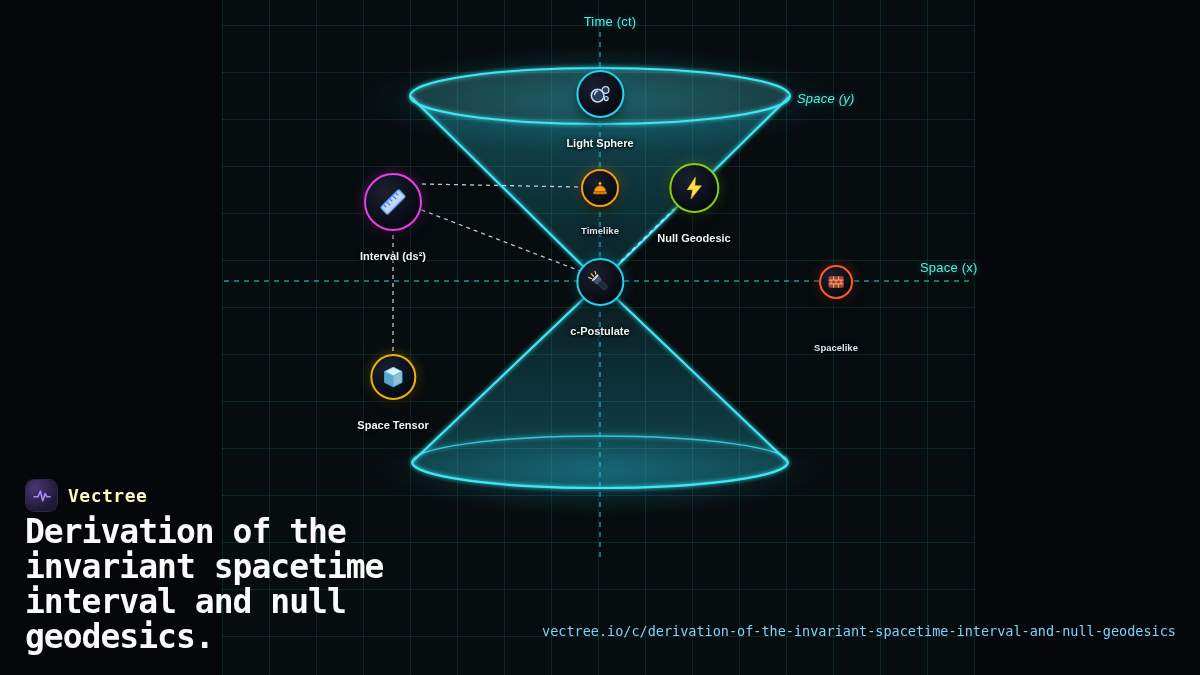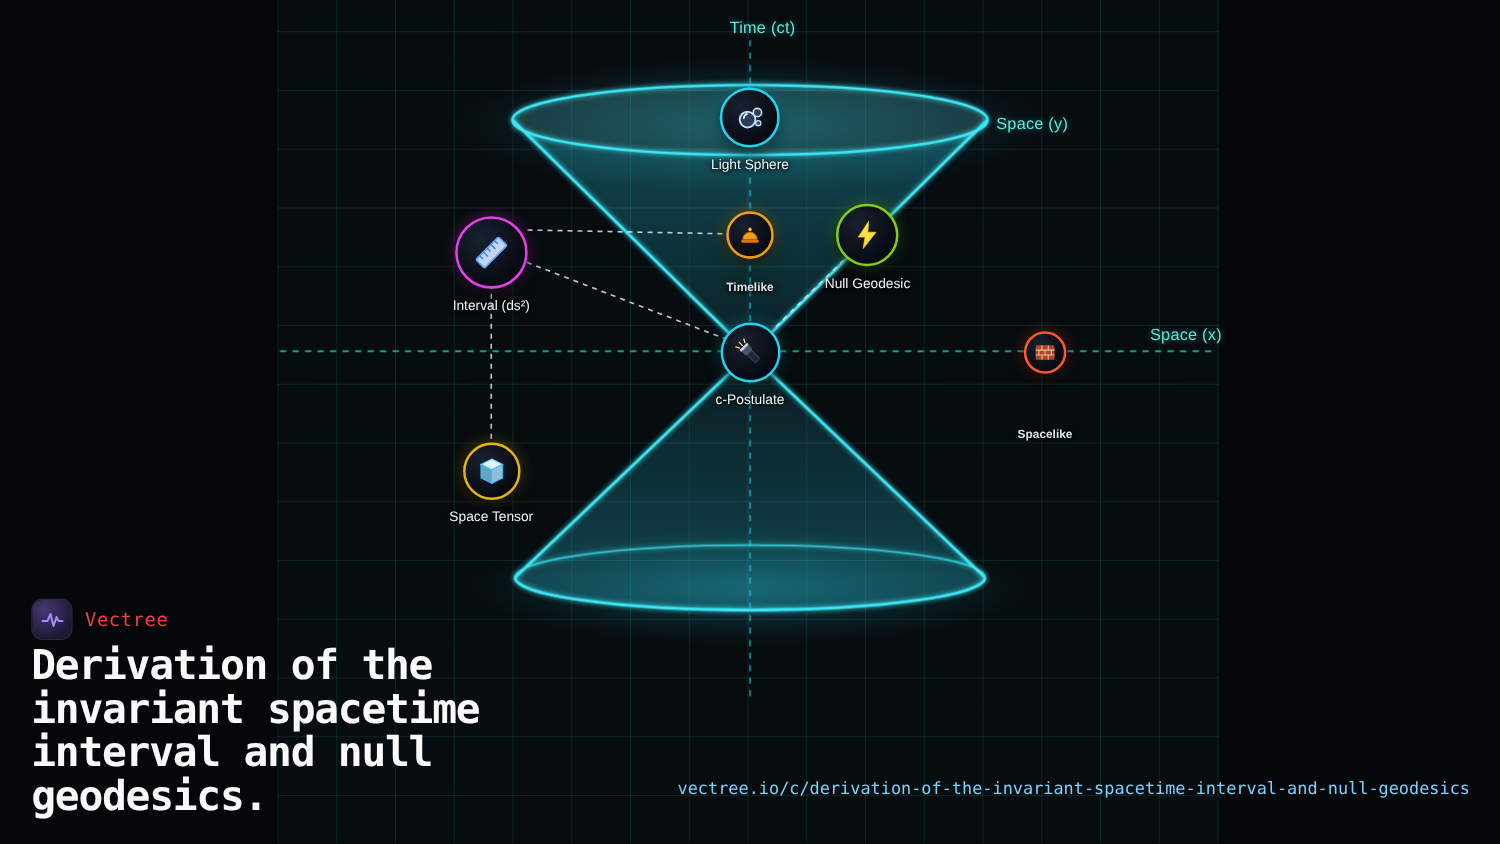--- a/index.html
+++ b/index.html
@@ -35,35 +35,35 @@
     transform:translateX(-50%);
   }
   .node-circle {
     width:var(--d); height:var(--d); border-radius:50%;
     border:2px solid var(--ring,#22d3ee);
     background:radial-gradient(circle at 35% 30%, #19202f 0%, #070a12 72%);
     display:flex; align-items:center; justify-content:center;
     box-shadow:0 4px 12px rgba(0,0,0,0.65), 0 0 13px var(--glow, rgba(34,211,238,0.35));
   }
   .node-label {
-    margin-top:8px; font-size:11px; font-weight:normal; color:#f1f5f9;
+    margin-top:19px; font-size:11px; font-weight:bold; color:#f1f5f9;
     text-shadow:0 1px 3px #000, 0 0 6px rgba(0,0,0,0.9); white-space:nowrap;
   }
   .node.small .node-label { font-size:9.5px; font-weight:700; color:#dde4ec; margin-top:18px; }
 
   .brand { position:absolute; left:26px; top:480px; display:flex; align-items:center; gap:11px; }
   .logo-badge {
     width:31px; height:31px; border-radius:8px;
     background:radial-gradient(circle at 30% 25%, #473672 0%, #1e1935 75%);
     box-shadow:0 0 0 1px rgba(167,139,250,0.25);
     display:flex; align-items:center; justify-content:center;
   }
   .brand-name {
-    font-family:"DejaVu Sans Mono", monospace; font-weight:normal;
-    font-size:15px; color:#ef4444; letter-spacing:0.5px;
+    font-family:"DejaVu Sans Mono", monospace; font-weight:bold;
+    font-size:18px; color:#fef9c3; letter-spacing:0.5px;
   }
 
   .heading {
     position:absolute; left:25px; top:514px; width:450px;
     font-family:"DejaVu Sans Mono", monospace; font-weight:bold;
     font-size:33px; line-height:35px; letter-spacing:-1px; color:#fafafa;
   }
 
   .footer-url {
     position:absolute; right:24px; top:623px;
@@ -119,21 +119,21 @@
 
   <g stroke="#e2e8f0" stroke-width="1.3" stroke-dasharray="4 4" opacity="0.85">
     <line x1="422" y1="184" x2="579" y2="187"></line>
     <line x1="414" y1="207" x2="580" y2="271"></line>
     <line x1="393" y1="219" x2="393" y2="352"></line>
     <line x1="675" y1="208" x2="618" y2="264"></line>
   </g>
 </svg>
 
 <span class="axis-label" style="left:560px; top:14px; width:100px; text-align:center; display:inline-block;">Time (ct)</span>
-<span class="axis-label" style="left:797px; top:91px;">Space (y)</span>
+<span class="axis-label" style="left:797px; top:91px;font-style:italic;">Space (y)</span>
 <span class="axis-label" style="left:920px; top:260px;">Space (x)</span>
 
 <div class="node" style="left:600px; top:70px; --d:48px;">
   <div class="node-circle" style="--ring: #22d3ee; --glow: #22d3ee59;">
     <svg width="27" height="27" viewBox="0 0 24 24">
       <circle cx="10" cy="13" r="5.6" fill="#93c5fd" fill-opacity="0.22" stroke="#bfdbfe" stroke-width="1.4"></circle>
       <path d="M7.3 12 A3.6 3.6 0 0 1 9.6 9" stroke="#e0f2fe" stroke-width="1.2" fill="none" stroke-linecap="round"></path>
       <circle cx="17" cy="8" r="3" fill="#93c5fd" fill-opacity="0.22" stroke="#bfdbfe" stroke-width="1.2"></circle>
       <circle cx="17.6" cy="15.6" r="1.8" fill="#93c5fd" fill-opacity="0.3" stroke="#bfdbfe" stroke-width="1"></circle>
     </svg>

